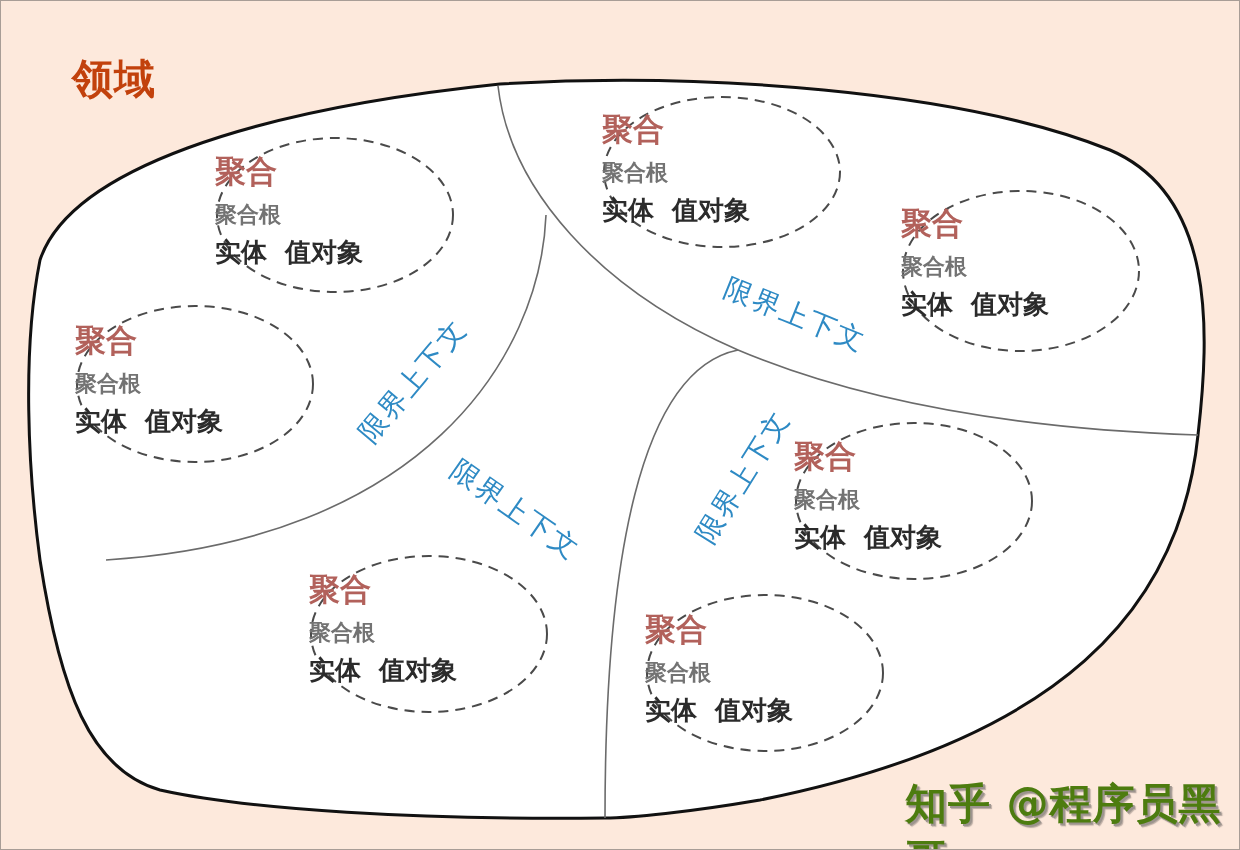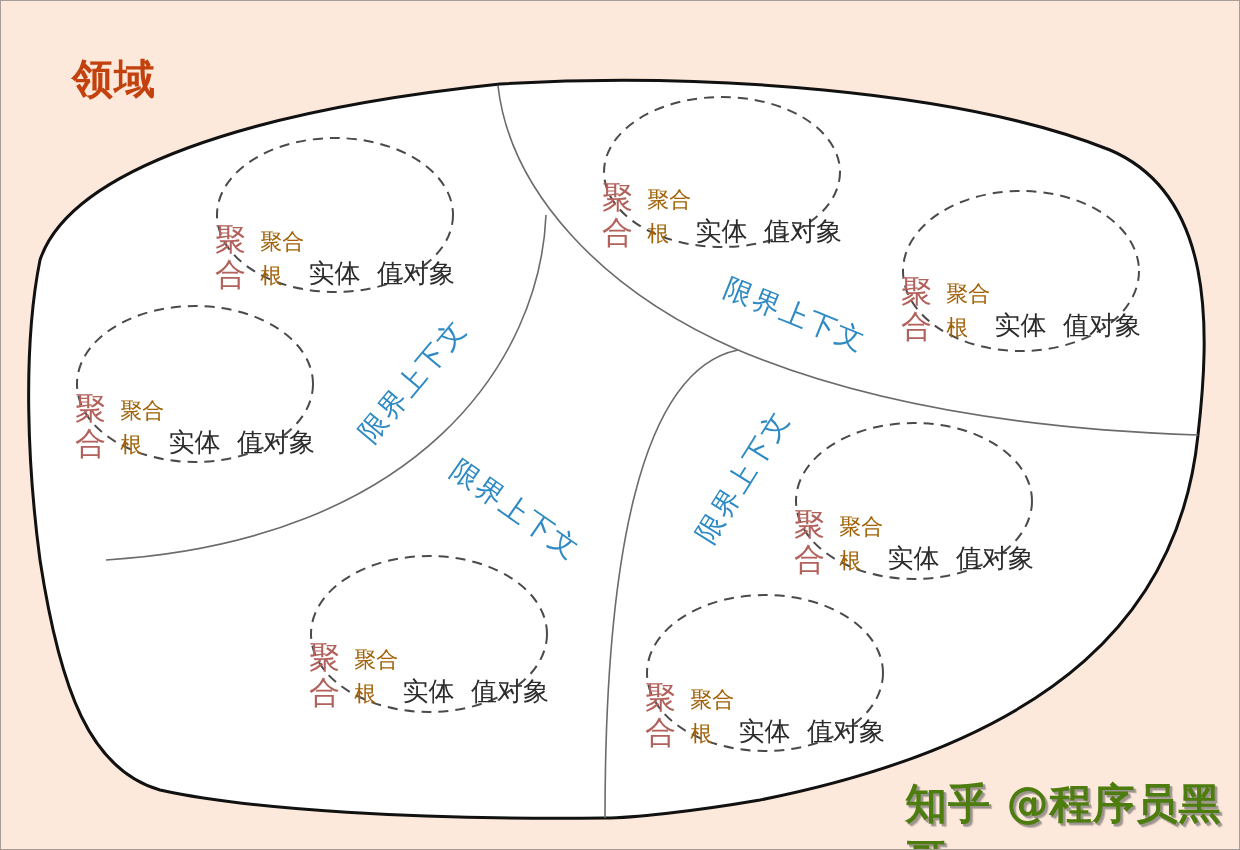--- a/index.html
+++ b/index.html
@@ -13,24 +13,24 @@
       position: absolute; left: 0; top: 0; width: 1238px; height: 848px;
       border: 1px solid #a89d96; box-sizing: content-box; pointer-events: none;
     }
     .title {
       position: absolute; left: 72px; top: 52px;
       font-size: 41px; font-weight: bold; color: #c2410c; letter-spacing: 1px;
     }
     svg.diagram { position: absolute; left: 0; top: 0; }
     .agg {
       position: absolute; width: 240px; height: 160px;
-      display: flex; flex-direction: row; align-items: flex-end; justify-content: center;
+      display: flex; flex-direction: column; align-items: flex-start; justify-content: center; font-weight: bold;
     }
     .agg .agg-title { font-size: 31px; color: #b2615b; line-height: 1.15; }
-    .agg .agg-root { font-size: 22px; color: #a16207; line-height: 1.55; margin-top: 8px; }
+    .agg .agg-root { font-size: 22px; color: #737373; line-height: 1.55; margin-top: 8px; }
     .agg .agg-members { font-size: 26px; color: #2b2b2b; line-height: 1.55; white-space: pre; }
     .ctx {
       position: absolute; font-size: 28px; color: #2e8ac4; white-space: nowrap;
       transform-origin: center center; letter-spacing: 2px;
     }
     .watermark {
       position: absolute; left: 905px; top: 776px;
       font-size: 42px; color: #4d7c0f; font-weight: bold; letter-spacing: 1px;
       text-shadow: 2px 2px 0 #9c948e, 3px 3px 1px rgba(120,110,105,0.5);
     }

